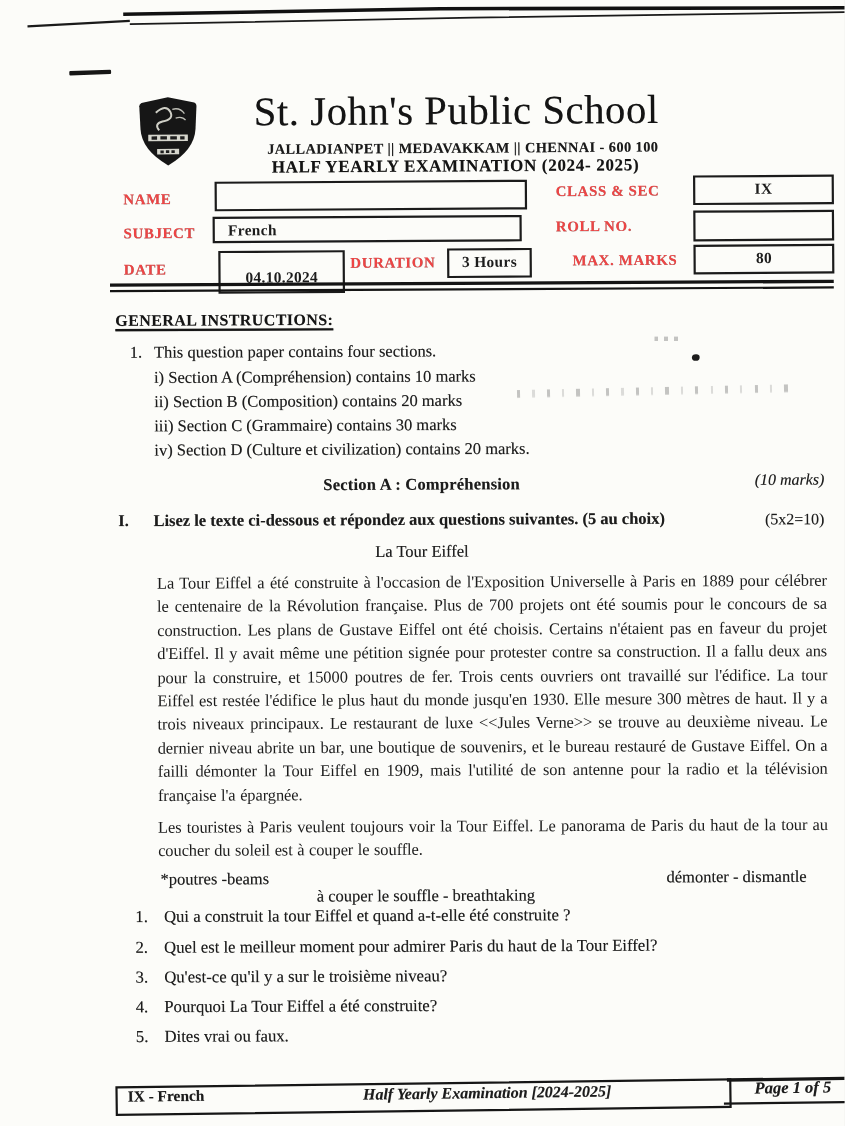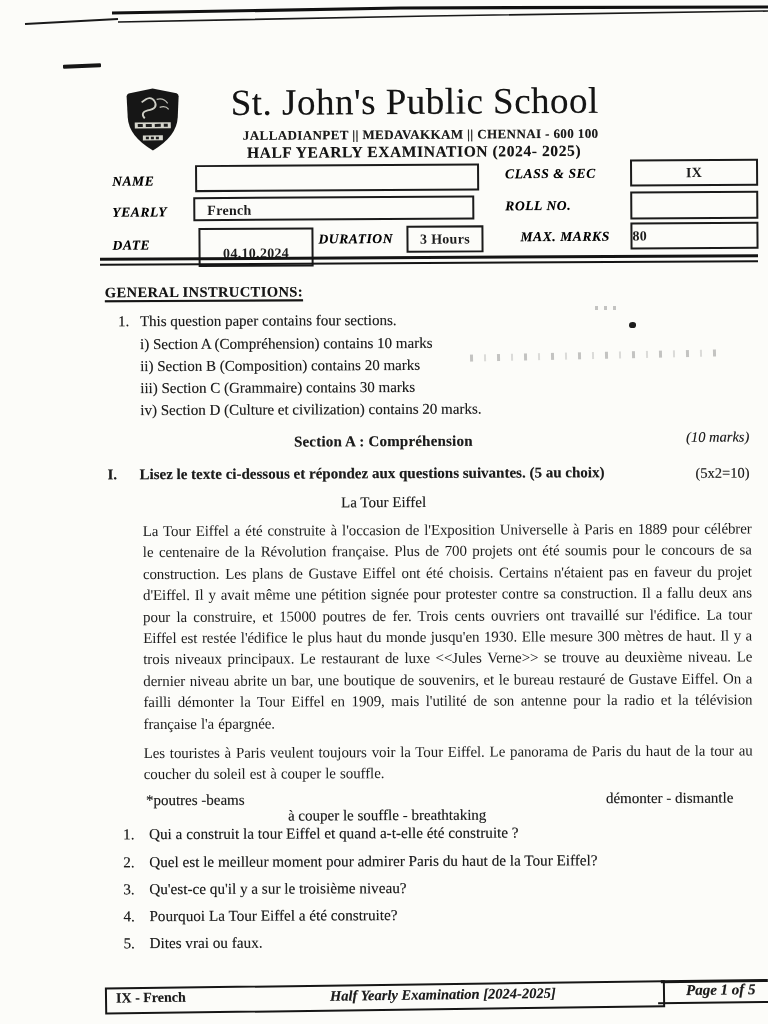--- a/index.html
+++ b/index.html
@@ -29,30 +29,30 @@
     background:repeating-linear-gradient(90deg, rgba(90,90,90,0.35) 0 3px, transparent 3px 14px, rgba(120,120,120,0.25) 14px 16px, transparent 16px 27px);
     transform:rotate(-1.2deg);filter:blur(0.4px);}
   .smudge-art2{left:595px;top:306px;width:22px;height:4px;
     background:repeating-linear-gradient(90deg, rgba(110,110,110,0.4) 0 3px, transparent 3px 9px);}
   
   .header{left:0;top:0;width:768px;height:260px;transform:rotate(-0.35deg);transform-origin:380px 160px;}
   .logo{left:124px;top:86px;width:58px;height:64px;}
   .school-name{left:231px;top:80px;font-size:37px;letter-spacing:0.5px;color:#141414;}
   .address{left:243px;top:127px;font-size:13px;font-weight:bold;letter-spacing:0.4px;color:#1a1a1a;}
   .exam-title{left:247px;top:143px;font-size:15.5px;font-weight:bold;letter-spacing:0.6px;color:#141414;}
-  .flabel{font-size:13.5px;font-weight:bold;letter-spacing:0.6px;color:#000000;font-style:italic;}
+  .flabel{font-size:13.5px;font-weight:bold;letter-spacing:0.6px;color:#ef4444;}
   .fbox{border:2.5px solid #1b1b1b;background:transparent;}
   .fval{position:static;font-size:14px;font-weight:bold;letter-spacing:0.3px;}
   .l-name{left:112px;top:172px;}      .b-name{left:195px;top:164px;width:280px;height:23px;}
   .l-class{left:505px;top:167px;}     .b-class{left:630px;top:161px;width:124px;height:21px;text-align:center;padding-top:2px;}
   .l-subject{left:112px;top:203px;}   .b-subject{left:193px;top:196px;width:281px;height:24px;padding:2px 0 0 12px;box-sizing:border-box;}
   .l-roll{left:505px;top:199px;}      .b-roll{left:630px;top:193px;width:124px;height:24px;}
   .l-date{left:112px;top:236px;}      .b-date{left:198px;top:227px;width:111px;height:21px;text-align:center;padding-top:14px;}
   .l-duration{left:318px;top:231px;}  .b-duration{left:406px;top:226px;width:73px;height:21px;text-align:center;padding-top:2px;}
-  .l-marks{left:520px;top:230px;}     .b-marks{left:630px;top:224px;width:124px;height:21px;text-align:left;padding-top:2px;}
+  .l-marks{left:520px;top:230px;}     .b-marks{left:630px;top:224px;width:124px;height:21px;text-align:center;padding-top:2px;}
   .divider{left:100px;top:256px;width:658px;height:3px;border-top:3px solid #141414;border-bottom:2px solid #141414;transform:rotate(-0.3deg);}
   
   .instr{left:0;top:0;width:768px;height:430px;transform:rotate(-0.25deg);transform-origin:380px 340px;}
   .instr-head{left:105px;top:283px;font-size:14.5px;font-weight:bold;letter-spacing:0.4px;text-decoration:underline;text-decoration-thickness:2px;text-underline-offset:3px;color:#151515;}
   .instr-num{left:118px;top:312px;font-size:15px;}
   .instr-item{left:140px;top:312px;font-size:15px;}
   .sub0{left:140px;top:335px;} .sub1{left:140px;top:357px;} .sub2{left:140px;top:379px;} .sub3{left:140px;top:401px;}
   .subline{font-size:15px;}
   
   .seca{left:0;top:0;width:768px;height:1000px;transform:rotate(-0.25deg);transform-origin:400px 600px;}
@@ -113,21 +113,21 @@
     </svg>
     <div class="txt school-name">St. John's Public School</div>
     <div class="txt address">JALLADIANPET || MEDAVAKKAM || CHENNAI - 600 100</div>
     <div class="txt exam-title">HALF YEARLY EXAMINATION (2024- 2025)</div>
 
     <div class="txt flabel l-name">NAME</div>
     <div class="fbox b-name"><span class="fval"></span></div>
     <div class="txt flabel l-class">CLASS &amp; SEC</div>
     <div class="fbox b-class"><span class="fval">IX</span></div>
 
-    <div class="txt flabel l-subject">YEARLY</div>
+    <div class="txt flabel l-subject">SUBJECT</div>
     <div class="fbox b-subject"><span class="fval">French</span></div>
     <div class="txt flabel l-roll">ROLL NO.</div>
     <div class="fbox b-roll"><span class="fval"></span></div>
 
     <div class="txt flabel l-date">DATE</div>
     <div class="fbox b-date"><span class="fval">04.10.2024</span></div>
     <div class="txt flabel l-duration">DURATION</div>
     <div class="fbox b-duration"><span class="fval">3 Hours</span></div>
     <div class="txt flabel l-marks">MAX. MARKS</div>
     <div class="fbox b-marks"><span class="fval">80</span></div>

